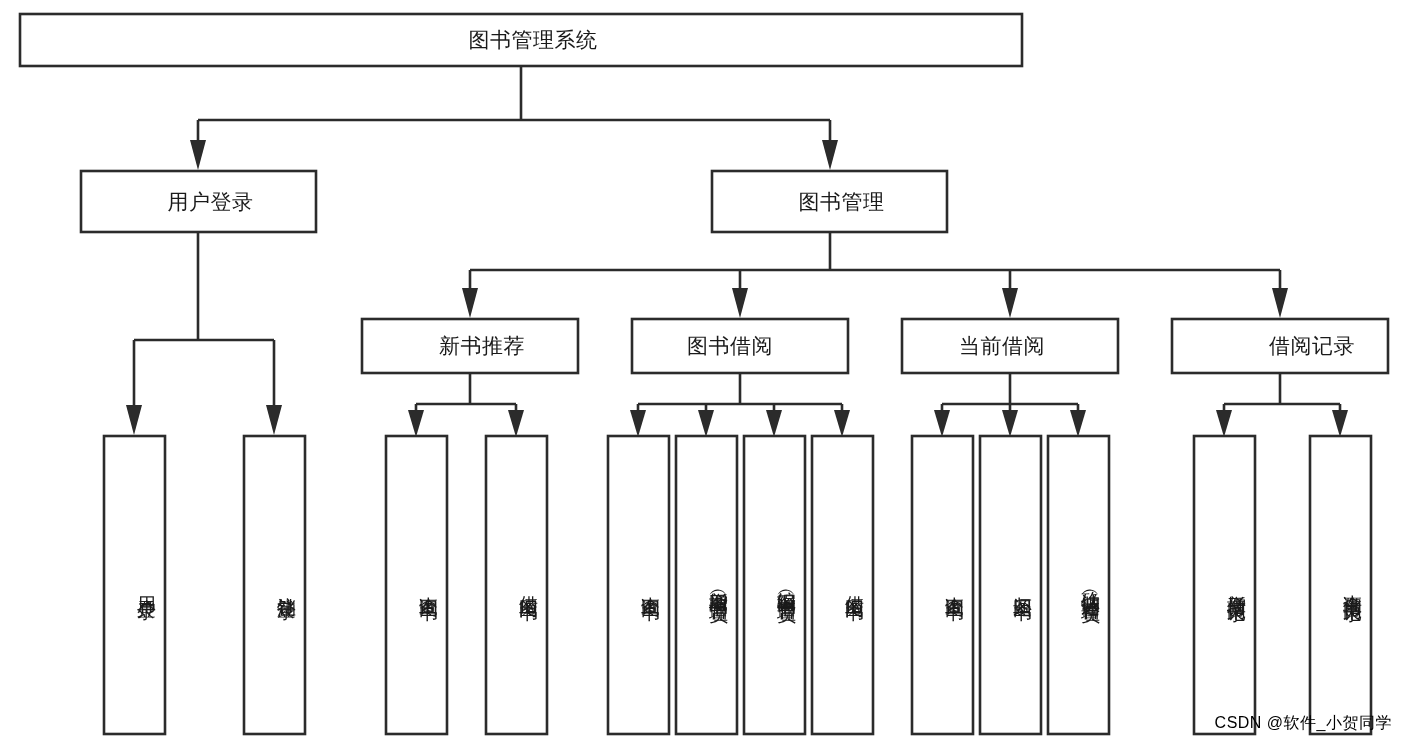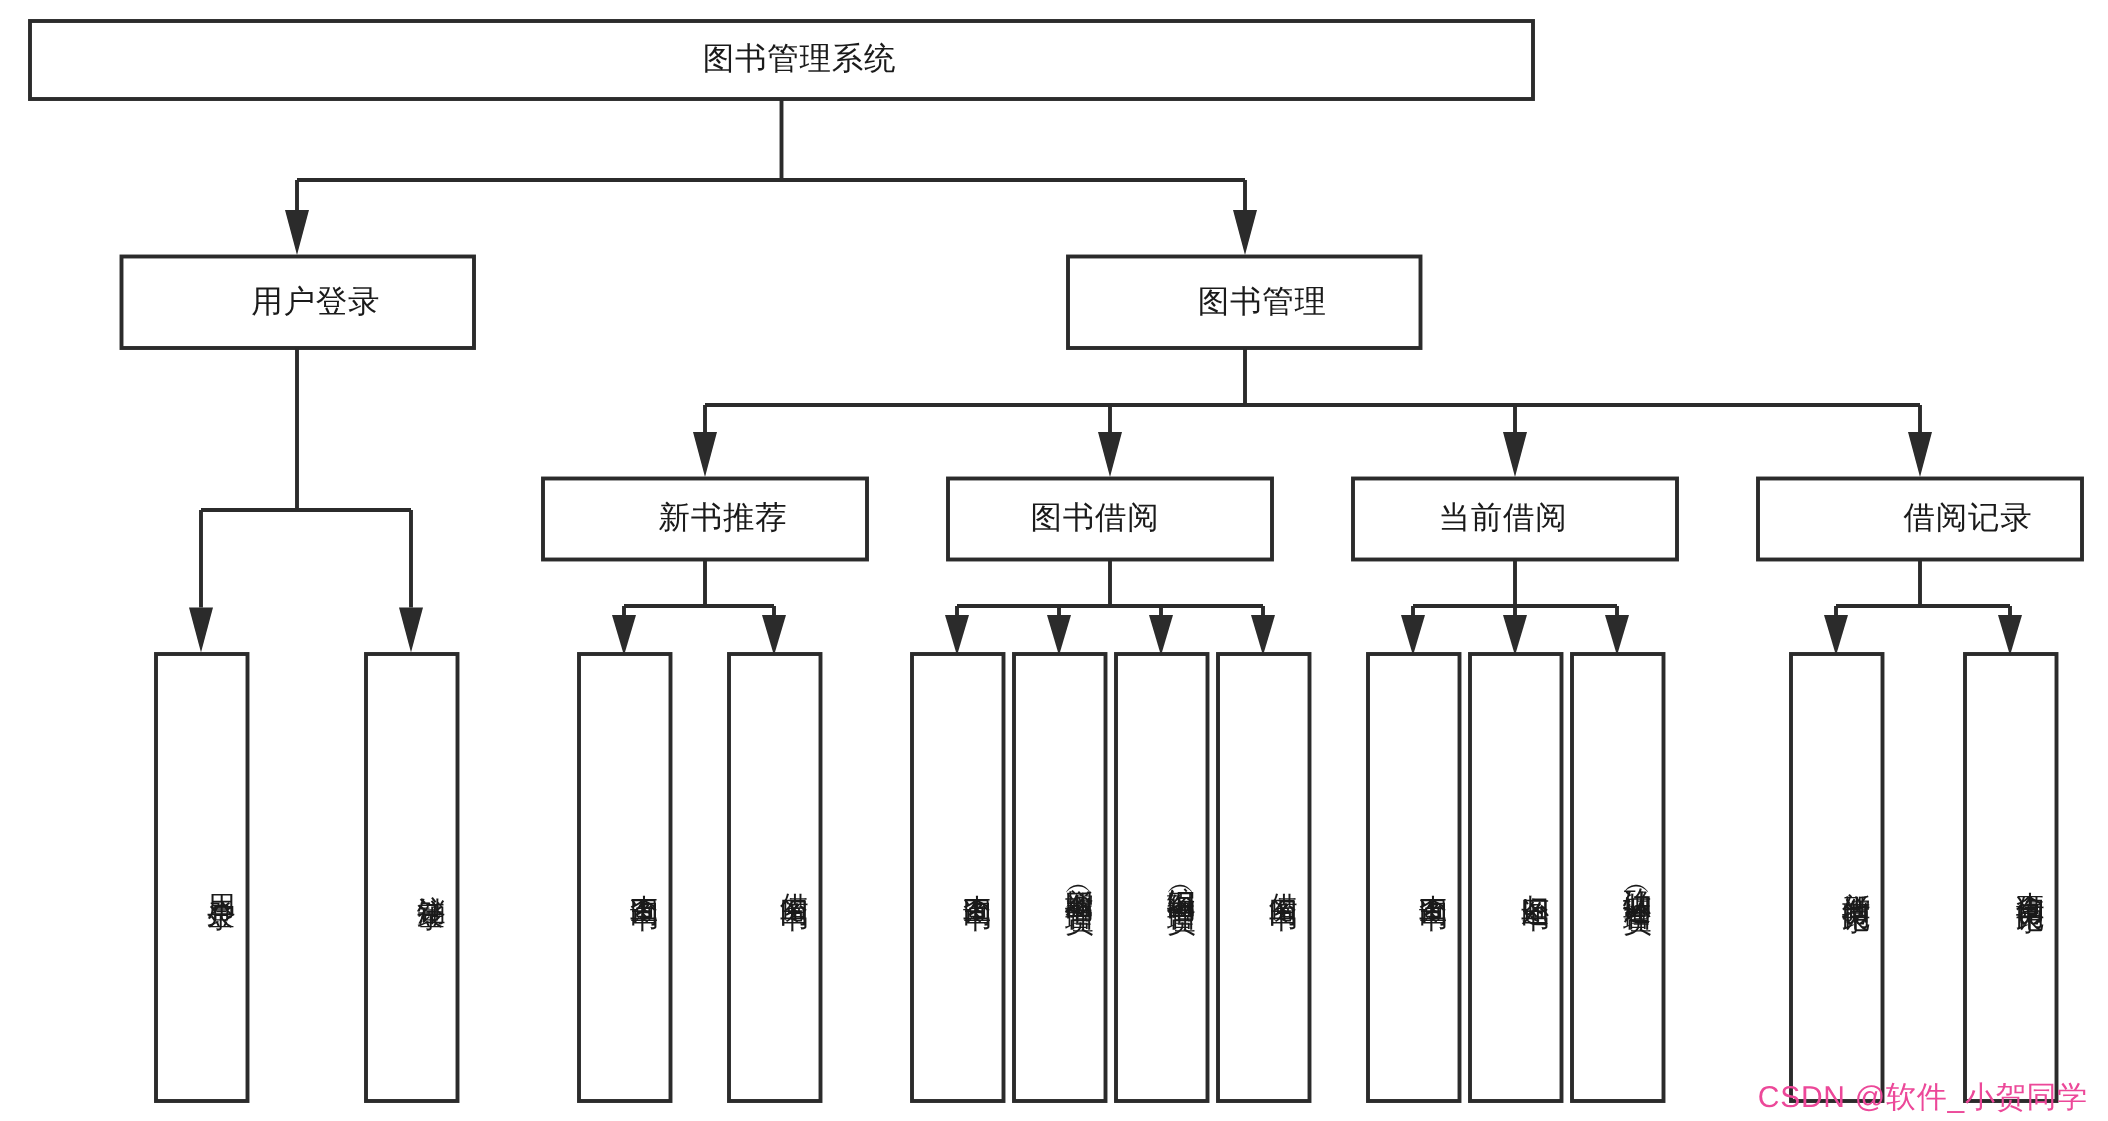--- a/index.html
+++ b/index.html
@@ -58,23 +58,23 @@
   .node-label.vertical {
     font-size: 19px;
     line-height: 1.16;
     writing-mode: vertical-rl;
     text-orientation: upright;
     letter-spacing: 2px;
   }
   .watermark {
     position: absolute;
     right: 13px;
-    bottom: 2px;
-    font-size: 20px;
-    color: #ec4899;
+    bottom: 13px;
+    font-size: 16px;
+    color: #000000;
     white-space: nowrap;
     letter-spacing: 0.5px;
   }
 </style>
 </head>
 <body>
 
 <div id="diagram-root">
 
   <svg id="tree-svg" viewBox="0 0 1405 747" xmlns="http://www.w3.org/2000/svg">

